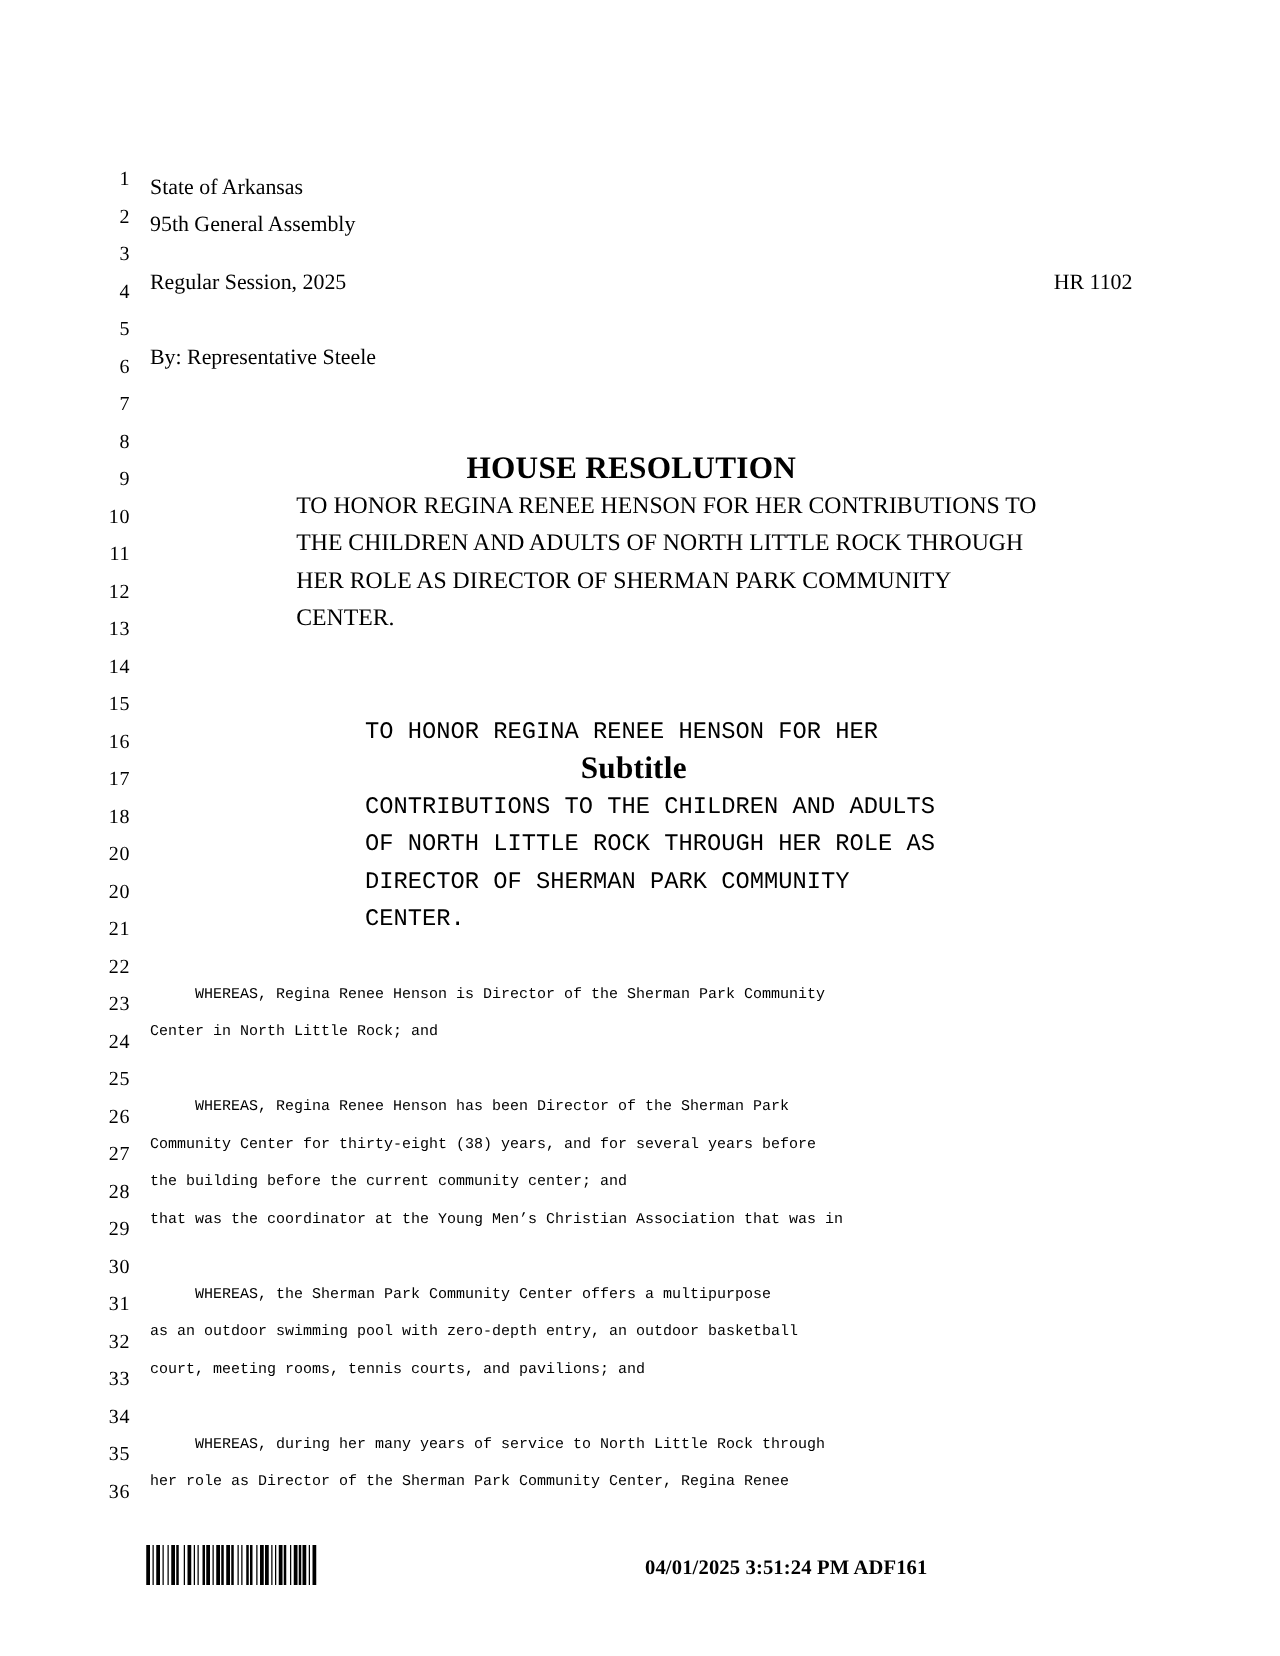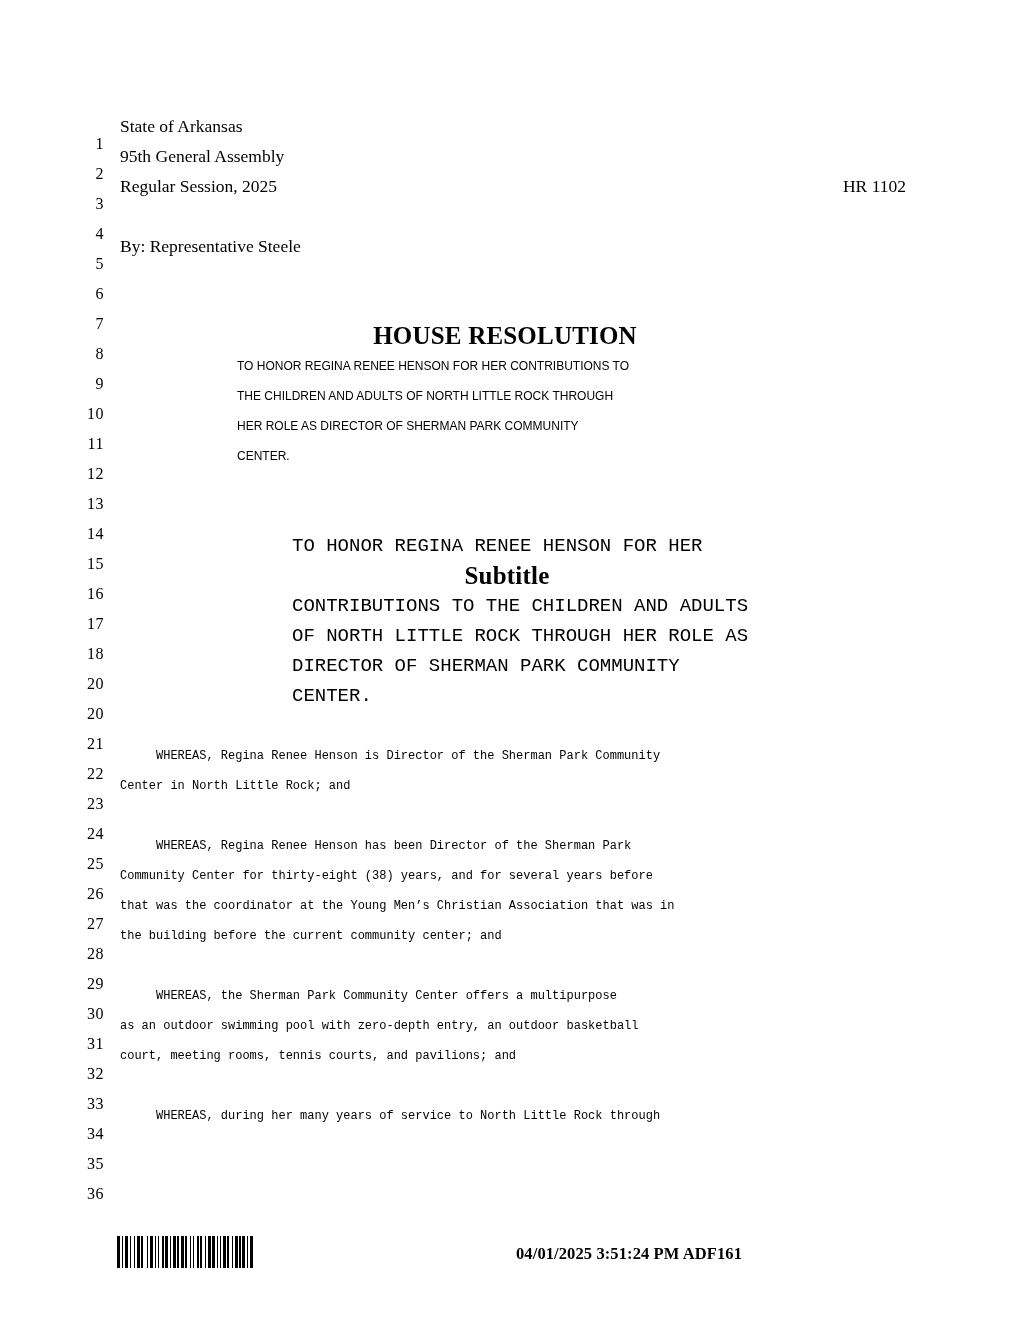--- a/index.html
+++ b/index.html
@@ -38,43 +38,43 @@
     font-family: "Liberation Serif", "DejaVu Serif", serif;
     font-size: 16px;
     color: #000;
     letter-spacing: 0.5px;
   }
 
   
   #text-layer {
     position: absolute;
     left: 0;
-    top: 111px;
+    top: 134px;
     width: 1024px;
   }
   .line {
     height: 30px;
     line-height: 30px;
     white-space: pre;
   }
 
   .serif-line {
     font-family: "Liberation Serif", "DejaVu Serif", serif;
     font-size: 17.5px;
     padding-left: 120px;
   }
   .mono-line {
     font-family: "Liberation Mono", "DejaVu Sans Mono", monospace;
     font-size: 12px;
     letter-spacing: 0px;
     padding-left: 120px;
   }
   .mono-title {
-    font-family: Liberation Sans, sans-serif;
-    font-size: 12px;
+    font-family: Liberation Serif, serif;
+    font-size: 19px;
     padding-left: 237px;
   }
   .mono-subtitle {
     font-family: "Liberation Mono", "DejaVu Sans Mono", monospace;
     font-size: 19px;
     padding-left: 292px;
   }
   .heading-line {
     font-family: "Liberation Serif", "DejaVu Serif", serif;
     font-size: 25px;
@@ -94,21 +94,21 @@
     right: 0;
     top: 0;
     width: 1024px;
     text-align: right;
     padding-right: 118px;
     box-sizing: border-box;
     font-family: "Liberation Serif", "DejaVu Serif", serif;
     font-size: 17.5px;
     line-height: 30px;
   }
-  .line-with-right { position: relative; }
+  .line-with-right { position: relative; margin-top: 16px; }
 
   
   #footer {
     position: absolute;
     left: 0;
     top: 1232px;
     width: 860px;
     height: 60px;
   }
   #barcode {
@@ -210,28 +210,29 @@
     <div class="line mono-subtitle">DIRECTOR OF SHERMAN PARK COMMUNITY</div>
     <div class="line mono-subtitle">CENTER.</div>
 
     <div class="line mono-line"></div>
 
     <div class="line mono-line">     WHEREAS, Regina Renee Henson is Director of the Sherman Park Community</div>
     <div class="line mono-line">Center in North Little Rock; and</div>
     <div class="line mono-line"></div>
     <div class="line mono-line">     WHEREAS, Regina Renee Henson has been Director of the Sherman Park</div>
     <div class="line mono-line">Community Center for thirty-eight (38) years, and for several years before</div>
+    <div class="line mono-line">the building before the current community center; and</div>
     <div class="line mono-line">that was the coordinator at the Young Men’s Christian Association that was in</div>
-    <div class="line mono-line">the building before the current community center; and</div>
     <div class="line mono-line"></div>
     <div class="line mono-line">     WHEREAS, the Sherman Park Community Center offers a multipurpose</div>
     <div class="line mono-line">as an outdoor swimming pool with zero-depth entry, an outdoor basketball</div>
     <div class="line mono-line">court, meeting rooms, tennis courts, and pavilions; and</div>
     <div class="line mono-line"></div>
     <div class="line mono-line">     WHEREAS, during her many years of service to North Little Rock through</div>
+    <div class="line mono-line">her role as Director of the Sherman Park Community Center, Regina Renee</div>
   </div>
 
   <div id="footer">
     <div id="barcode">
         <div class="bar" style="width: 3px;"></div>
         <div class="bar" style="width: 2px; background: transparent;"></div>
         <div class="bar" style="width: 1px;"></div>
         <div class="bar" style="width: 2px; background: transparent;"></div>
         <div class="bar" style="width: 3px;"></div>
         <div class="bar" style="width: 2px; background: transparent;"></div>

